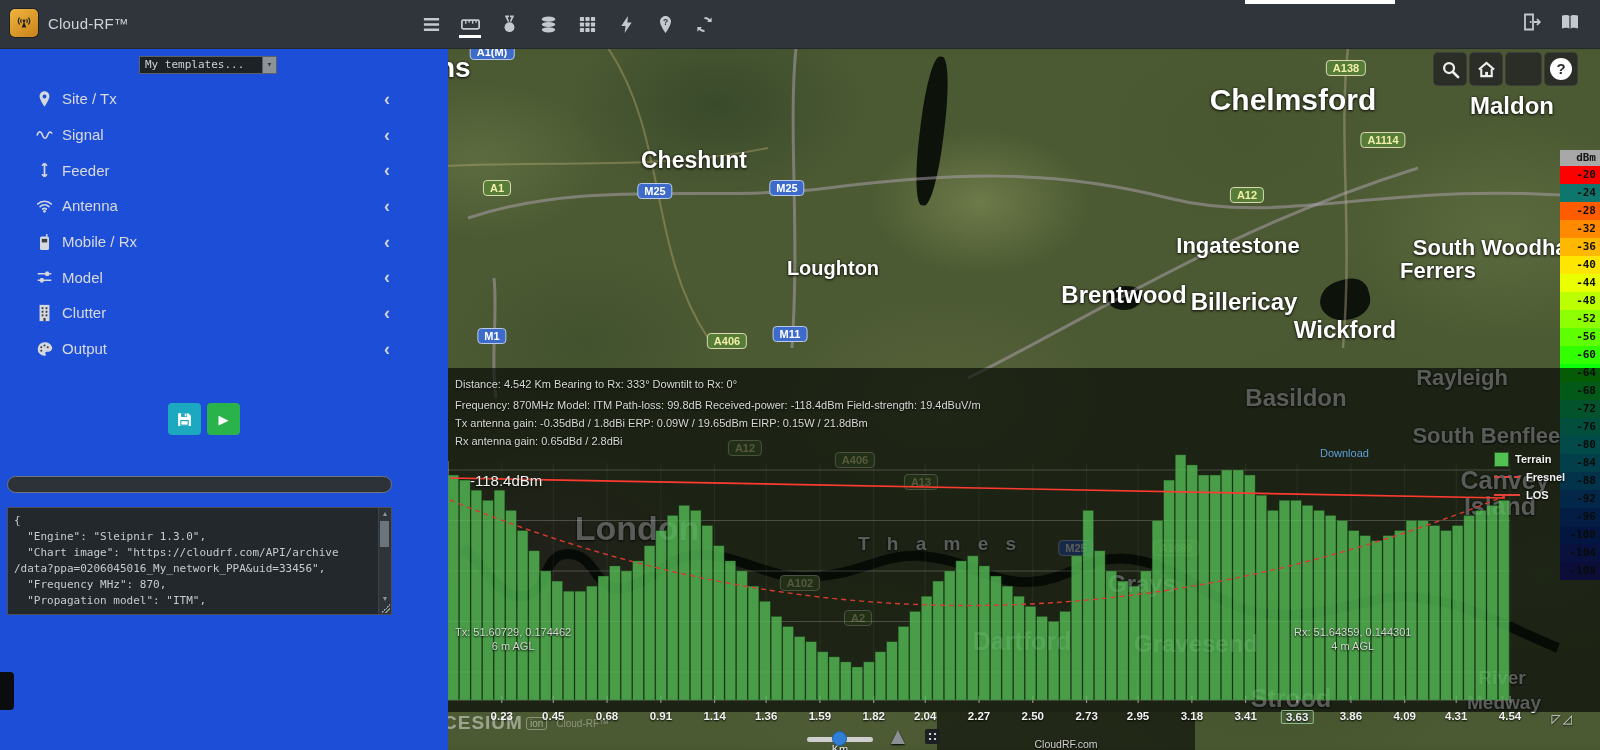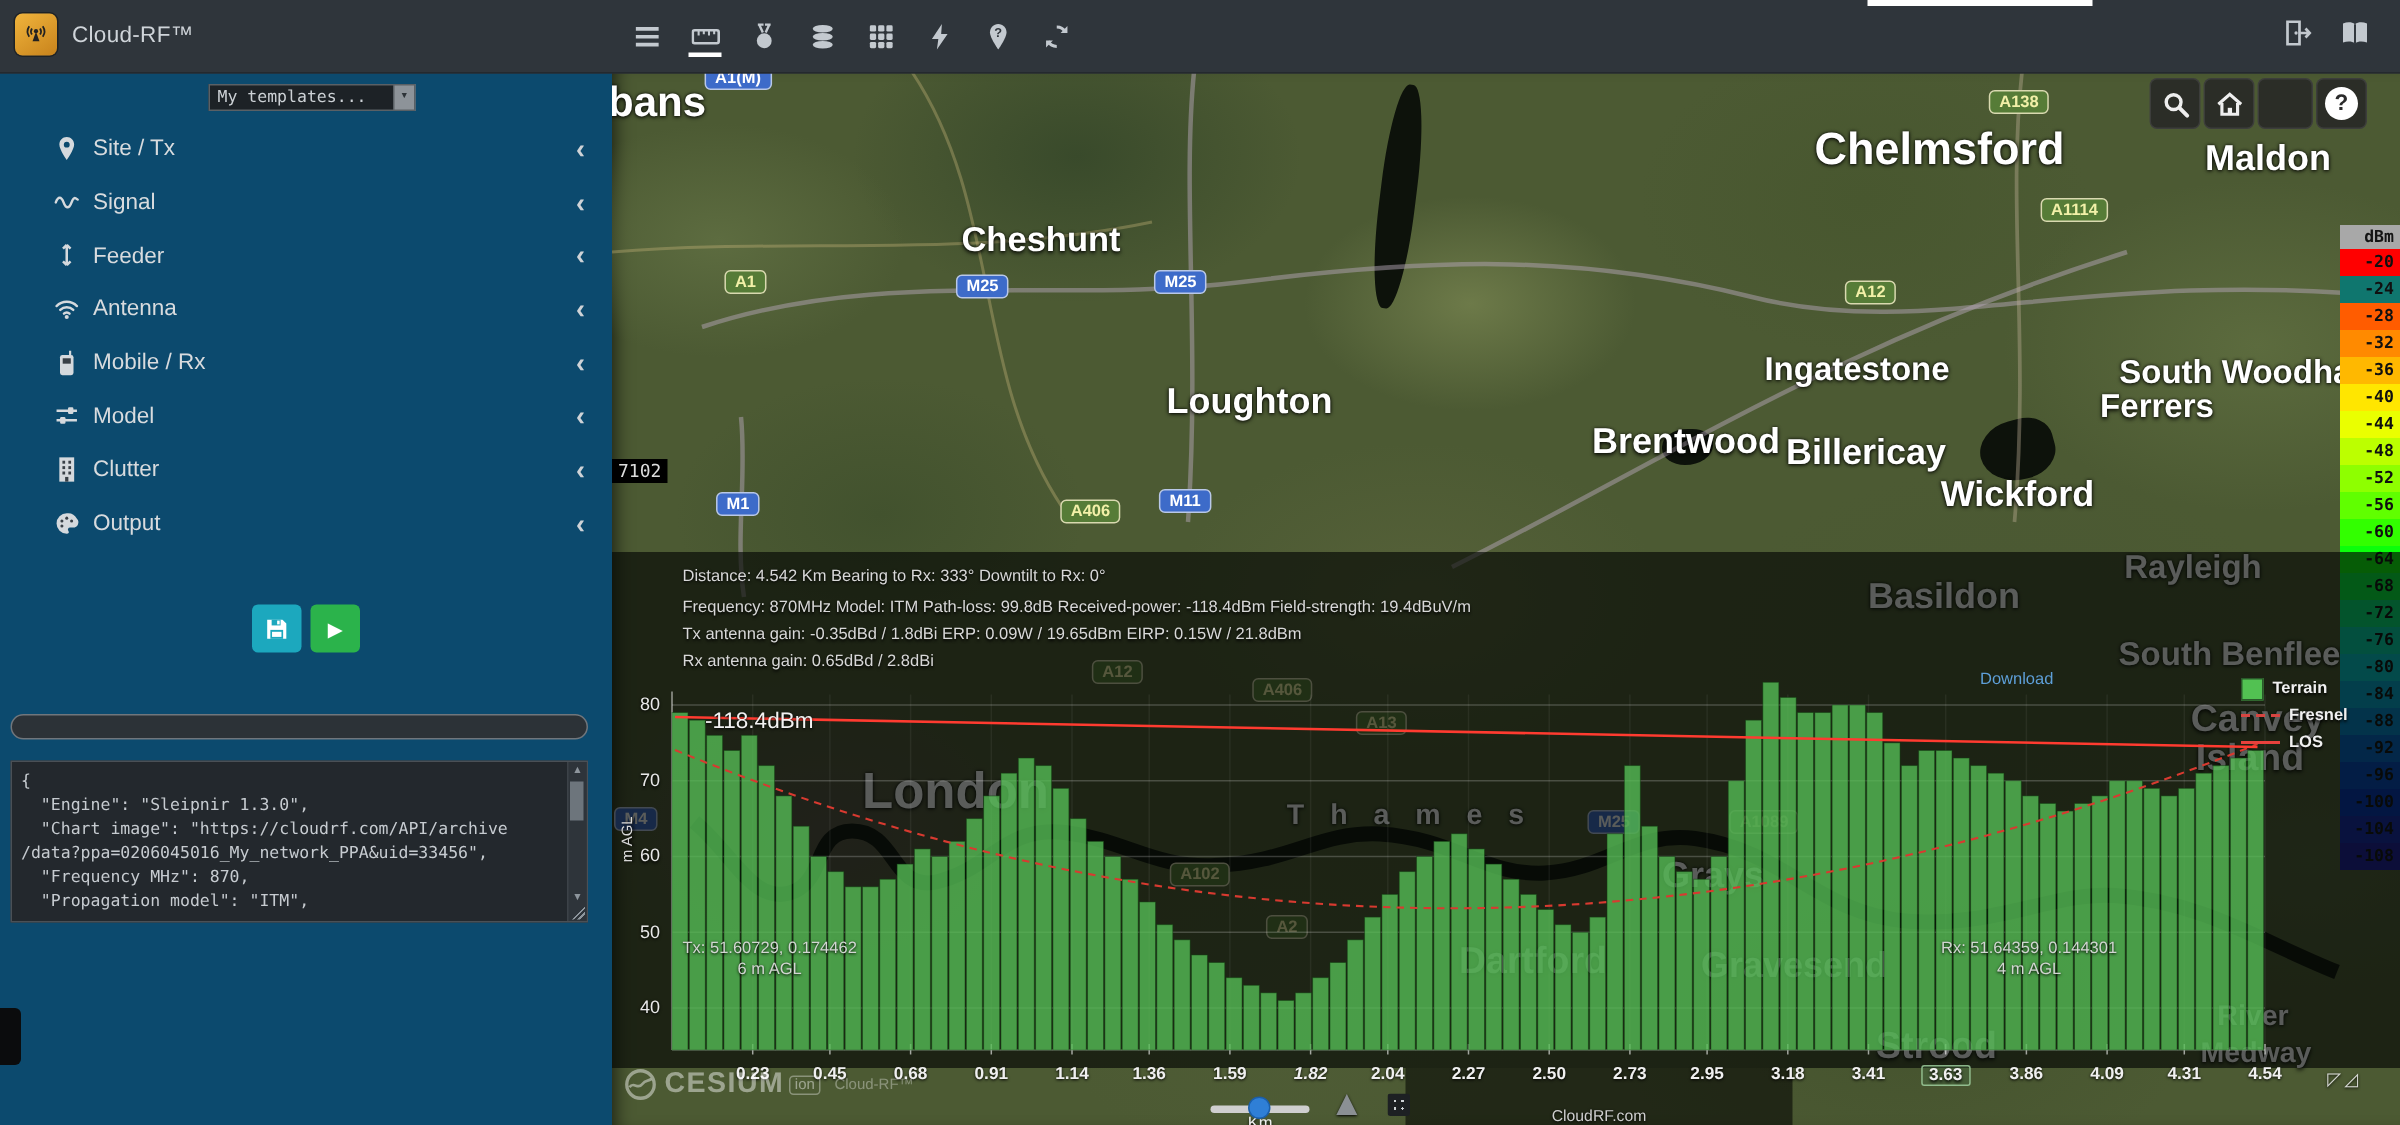--- a/index.html
+++ b/index.html
@@ -10,21 +10,21 @@
   #brand-logo{width:28px;height:28px;border-radius:5px;background:linear-gradient(145deg,#f0b43c,#c8831c);display:flex;align-items:center;justify-content:center;color:#222;box-shadow:0 0 0 1px #1e2225;}
   #brand-title{color:#cfd4d9;font-size:15px;letter-spacing:.2px;}
   #topbar-icons{position:absolute;left:418px;top:0;height:48px;display:flex;align-items:center;gap:13px;}
   .tb-icon{position:relative;width:26px;height:30px;display:flex;align-items:center;justify-content:center;color:#c3c9cf;}
   .tb-icon svg{width:19px;height:19px;}
   .tb-icon.active:after{content:"";position:absolute;left:2px;bottom:1px;width:22px;height:3px;background:#fff;}
   #topbar-right{position:absolute;right:20px;top:0;height:48px;display:flex;align-items:center;gap:18px;color:#c3c9cf;}
   .tb-icon-r svg{width:20px;height:20px;}
   #top-artifact{position:absolute;left:1245px;top:0;width:150px;height:4px;background:#fff;z-index:40;}
   
-  #sidebar{position:absolute;left:0;top:48px;width:408px;height:702px;background:#0c4a6e;z-index:20;}
+  #sidebar{position:absolute;left:0;top:48px;width:448px;height:702px;background:#1d4ed8;z-index:20;}
   #templates-select{position:absolute;left:139px;top:8px;width:118px;height:16px;background:#1d2226;border:1px solid #5a6065;color:#ccd1d5;font-family:"DejaVu Sans Mono",monospace;font-size:11px;line-height:15px;padding-left:5px;display:flex;}
   #templates-arrow{position:absolute;right:-14px;top:-1px;width:13px;height:16px;background:#8d9399;color:#2d3338;font-size:9px;text-align:center;line-height:15px;border:1px solid #5a6065;}
   #sidebar-items{position:absolute;left:0;top:33px;width:408px;}
   .sb-item{position:relative;height:35.7px;display:flex;align-items:center;cursor:pointer;}
   .sb-item .sb-ic{width:22px;margin-left:33px;color:#d5d9dd;display:flex;justify-content:center;}
   .sb-item .sb-ic svg{width:17px;height:18px;}
   .sb-item .sb-label{margin-left:7px;color:#d8dbde;font-size:15px;}
   .sb-item .sb-chev{position:absolute;right:18px;color:#cfd3d7;font-size:18px;font-weight:bold;line-height:14px;}
   #sb-buttons{position:absolute;left:0;top:355px;width:408px;display:flex;justify-content:center;gap:6px;}
   .sb-btn{width:33px;height:32px;border-radius:4px;display:flex;align-items:center;justify-content:center;color:#fff;cursor:pointer;}
@@ -344,21 +344,21 @@
       <path d="M0 120 C 120 110 240 125 360 100" stroke="rgba(205,185,125,.35)" stroke-width="2" fill="none"></path>
       <path d="M200 0 C 260 90 240 200 300 290" stroke="rgba(205,185,125,.35)" stroke-width="2" fill="none"></path>
       <path d="M55 500 C 80 520 95 558 122 546 C 142 537 135 506 160 506 C 190 506 186 546 216 540 C 252 532 262 502 302 507 C 342 512 362 531 402 529 C 452 527 472 506 512 508 C 562 511 582 536 622 534 C 662 532 682 506 722 511 C 782 519 802 560 862 566 C 922 571 962 546 1002 549 C 1060 553 1100 580 1150 600" stroke="#0b0f09" stroke-width="10" fill="none" opacity=".95"></path>
     </svg>
     <div id="map-labels">
         <div class="map-label" style="left: 30px; top: 20px; font-size: 28px;">bans</div>
         <div class="map-label" style="left: 885px; top: 52px; font-size: 30px;">Chelmsford</div>
         <div class="map-label" style="left: 1104px; top: 58px; font-size: 24px;">Maldon</div>
         <div class="map-label" style="left: 286px; top: 112px; font-size: 23px;">Cheshunt</div>
         <div class="map-label" style="left: 830px; top: 170px; font-size: 22px; margin-top: 28px;">Ingatestone</div>
-        <div class="map-label" style="left: 425px; top: 220px; font-size: 24px;">Loughton</div>
+        <div class="map-label" style="left: 425px; top: 220px; font-size: 20px;">Loughton</div>
         <div class="map-label" style="left: 716px; top: 247px; font-size: 24px;">Brentwood</div>
         <div class="map-label" style="left: 836px; top: 254px; font-size: 24px;">Billericay</div>
         <div class="map-label" style="left: 937px; top: 282px; font-size: 24px;">Wickford</div>
         <div class="map-label" style="left: 1092px; top: 200px; font-size: 22px;">South Woodham</div>
         <div class="map-label" style="left: 1030px; top: 223px; font-size: 22px;">Ferrers</div>
         <div class="map-label" style="left: 1054px; top: 330px; font-size: 22px;">Rayleigh</div>
         <div class="map-label" style="left: 888px; top: 350px; font-size: 24px;">Basildon</div>
         <div class="map-label" style="left: 1082px; top: 388px; font-size: 22px;">South Benfleet</div>
         <div class="map-label" style="left: 1097px; top: 432px; font-size: 25px;">Canvey</div>
         <div class="map-label" style="left: 1092px; top: 458px; font-size: 25px;">Island</div>
@@ -599,21 +599,21 @@
       </div>
     <div id="y-unit">m AGL</div>
     <div id="x-axis">
         <div class="xtick" style="left: 93.8018px;">0.23</div>
         <div class="xtick" style="left: 145.264px;">0.45</div>
         <div class="xtick" style="left: 199.066px;">0.68</div>
         <div class="xtick" style="left: 252.868px;">0.91</div>
         <div class="xtick" style="left: 306.67px;">1.14</div>
         <div class="xtick" style="left: 358.132px;">1.36</div>
         <div class="xtick" style="left: 411.934px;">1.59</div>
-        <div class="xtick" style="left: 465.736px; font-style: italic;">1.82</div>
+        <div class="xtick" style="left: 465.736px;">1.82</div>
         <div class="xtick" style="left: 517.198px;">2.04</div>
         <div class="xtick" style="left: 571px;">2.27</div>
         <div class="xtick" style="left: 624.802px;">2.50</div>
         <div class="xtick" style="left: 678.604px;">2.73</div>
         <div class="xtick" style="left: 730.066px;">2.95</div>
         <div class="xtick" style="left: 783.868px;">3.18</div>
         <div class="xtick" style="left: 837.67px;">3.41</div>
         <div class="xtick hl" style="left: 889.132px;">3.63</div>
         <div class="xtick" style="left: 942.934px;">3.86</div>
         <div class="xtick" style="left: 996.736px;">4.09</div>

